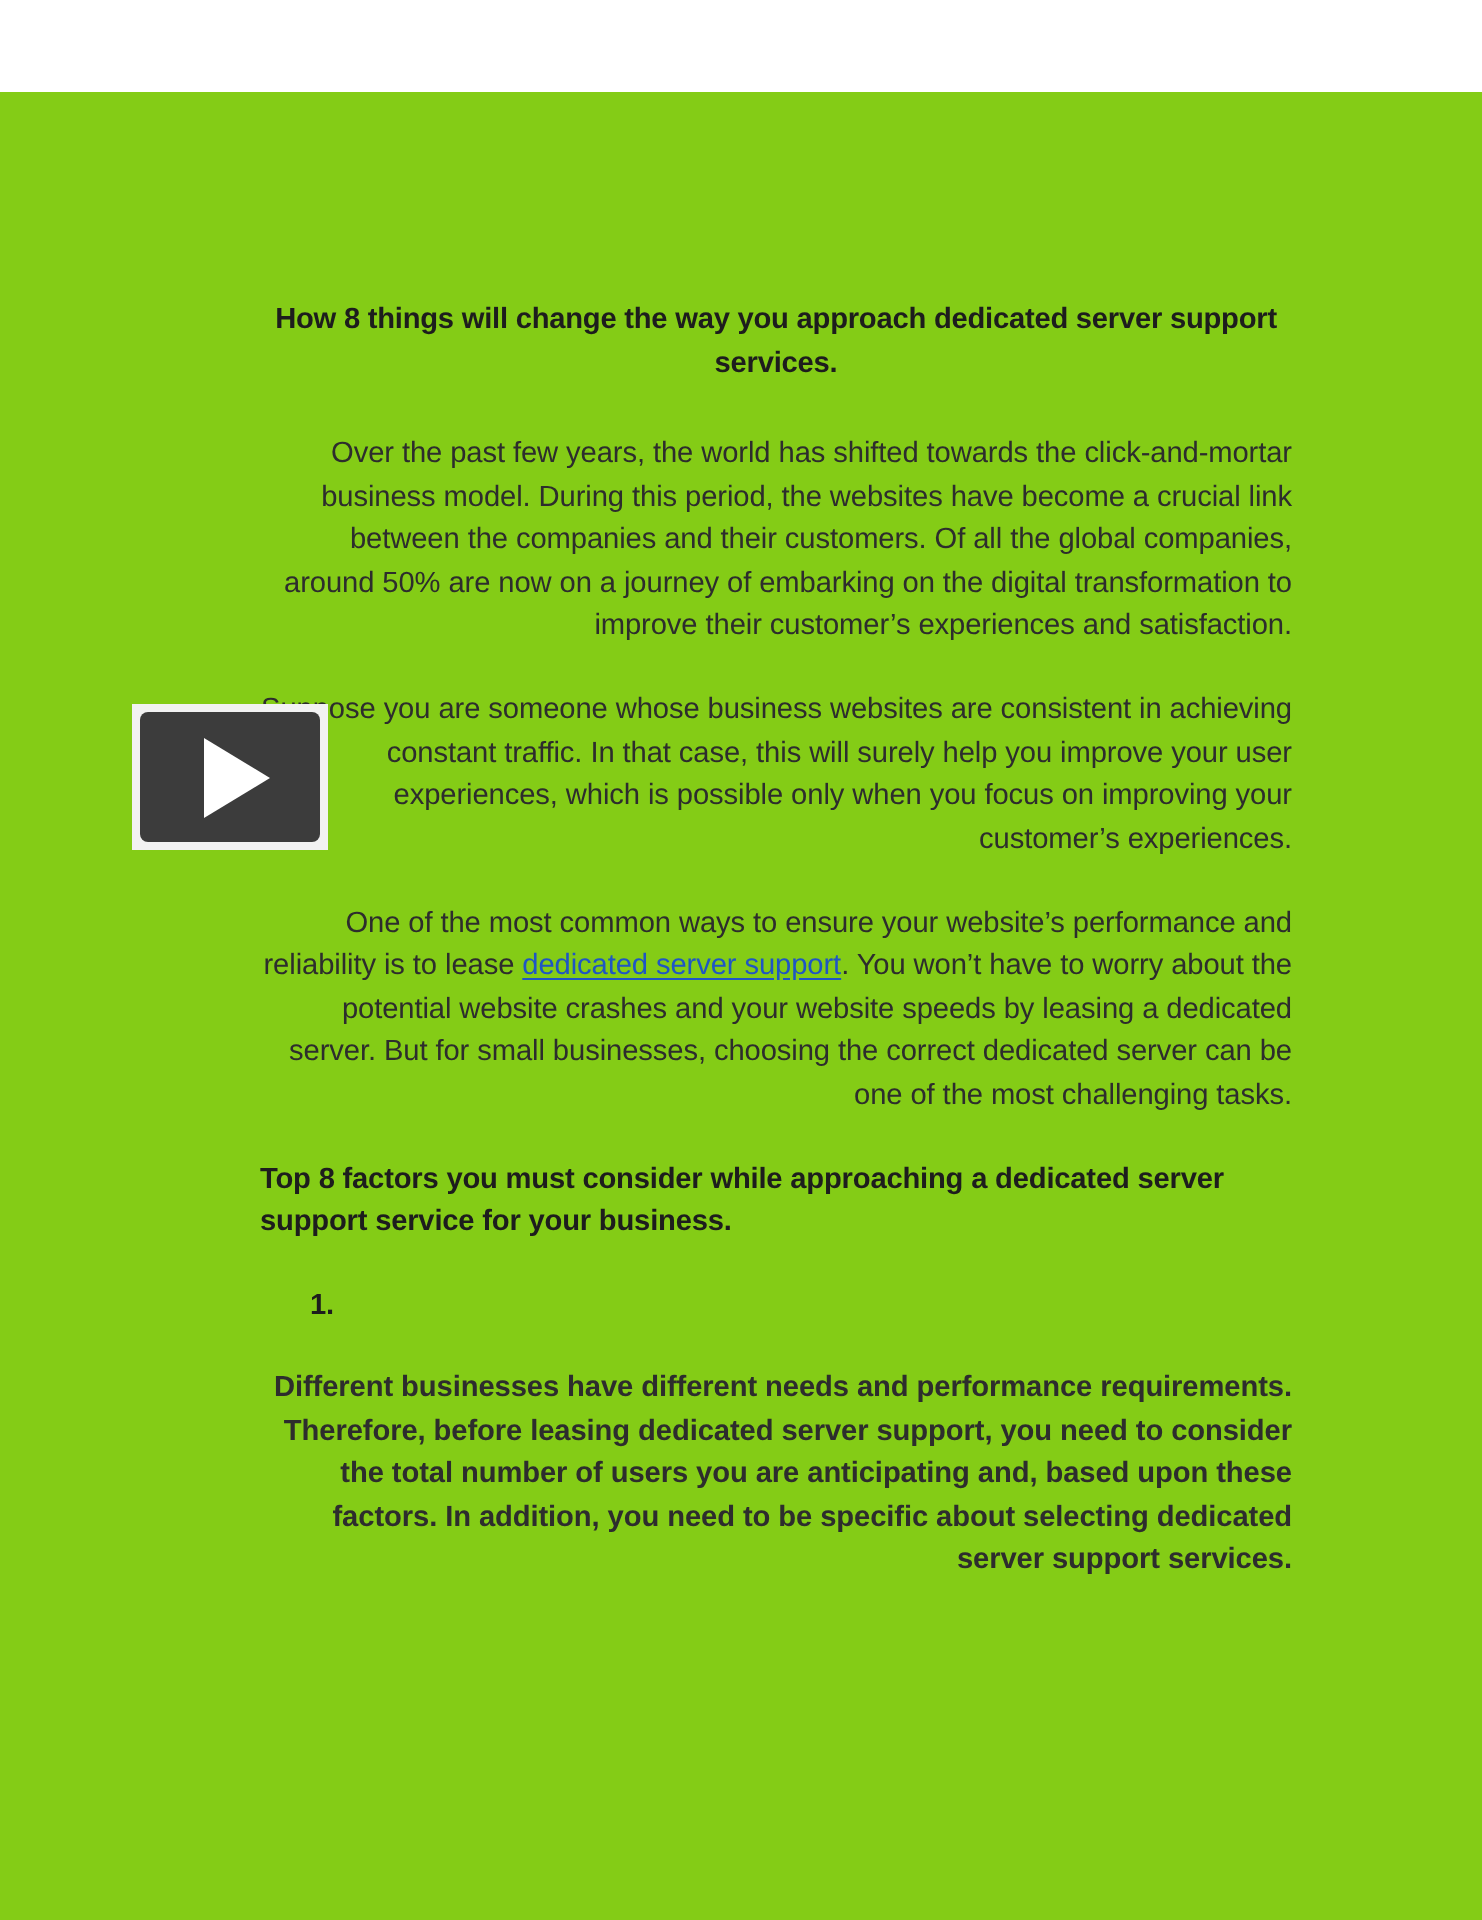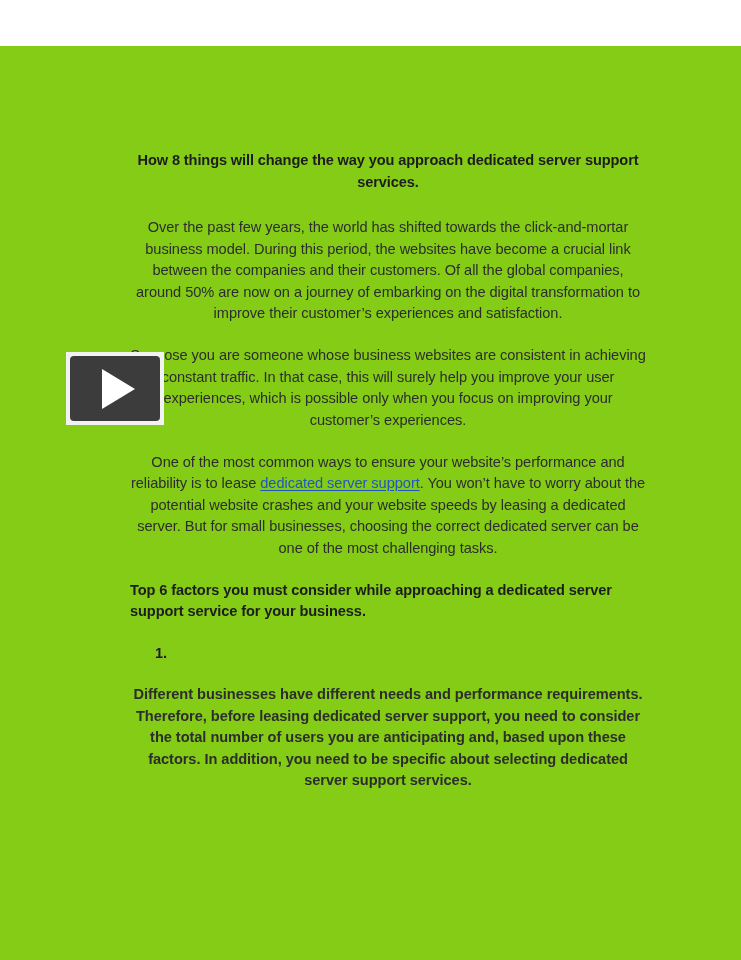--- a/index.html
+++ b/index.html
@@ -42,21 +42,21 @@
     margin: 0 0 24px 0;
     padding: 0 4px;
   }
 
   p.body-text {
     font-size: 14.6px;
     color: #2d2d2d;
     line-height: 21.5px;
     margin: 0 0 20.5px 0;
     letter-spacing: -0.05px;
-    text-align: center;
+    text-align: right;
   }
 
   p.body-text.justified {
     text-align: justify;
     text-justify: inter-word;
   }
 
   p.body-text.last {
     margin-bottom: 0;
     font-weight: bold;
@@ -140,21 +140,21 @@
 
     <h1 class="doc-title">How 8 things will change the way you approach dedicated server support services.</h1>
 
     <p class="body-text">Over the past few years, the world has shifted towards the click-and-mortar business model. During this period, the websites have become a crucial link between the companies and their customers. Of all the global companies, around 50% are now on a journey of embarking on the digital transformation to improve their customer’s experiences and satisfaction.</p>
 
     <p class="body-text">Suppose you are someone whose business websites are consistent in achieving constant traffic. In that case, this will surely help you improve your user experiences, which is possible only when you focus on improving your customer’s experiences.</p>
 
     <p class="body-text"><span>One of the most common ways to ensure your website’s performance and reliability is to lease </span><a class="doc-link" href="#">dedicated server support</a><span>. You won’t have to worry about the potential website crashes and your website speeds by leasing a dedicated server. But for small businesses, choosing the correct dedicated server can be one of the most challenging tasks.</span></p>
 
 
-    <p class="subheading">Top 6 factors you must consider while approaching a dedicated server support service for your business.</p>
+    <p class="subheading">Top 8 factors you must consider while approaching a dedicated server support service for your business.</p>
 
     <div class="list-wrap">
       <div class="list-item">
         <span class="list-marker">1.</span>
       </div>
     </div>
 
     <p class="body-text last">Different businesses have different needs and performance requirements. Therefore, before leasing dedicated server support, you need to consider the total number of users you are anticipating and, based upon these factors. In addition, you need to be specific about selecting dedicated server support services.</p>
 
   </div>

